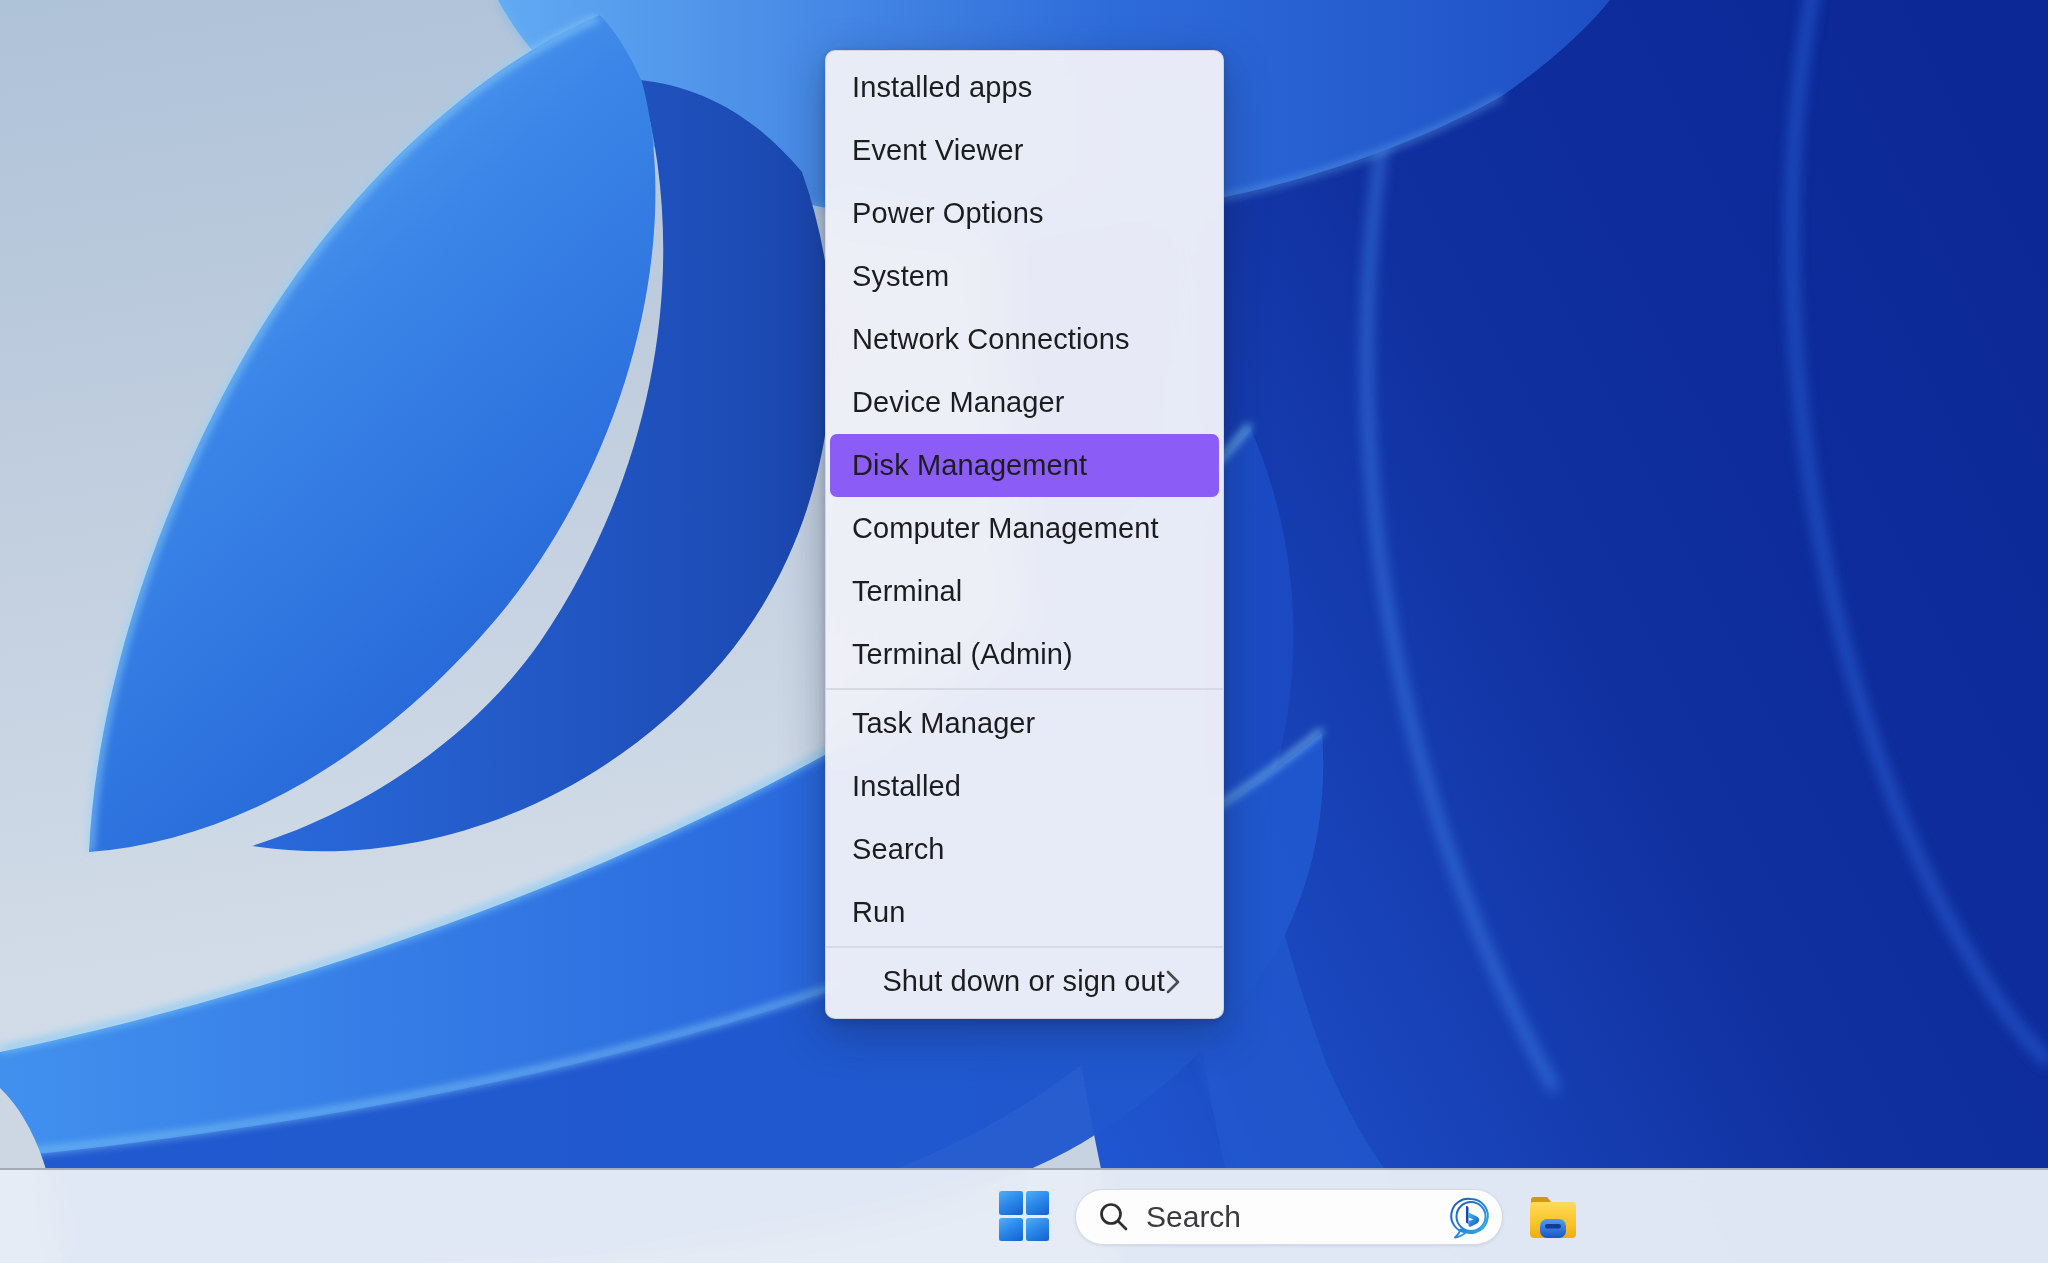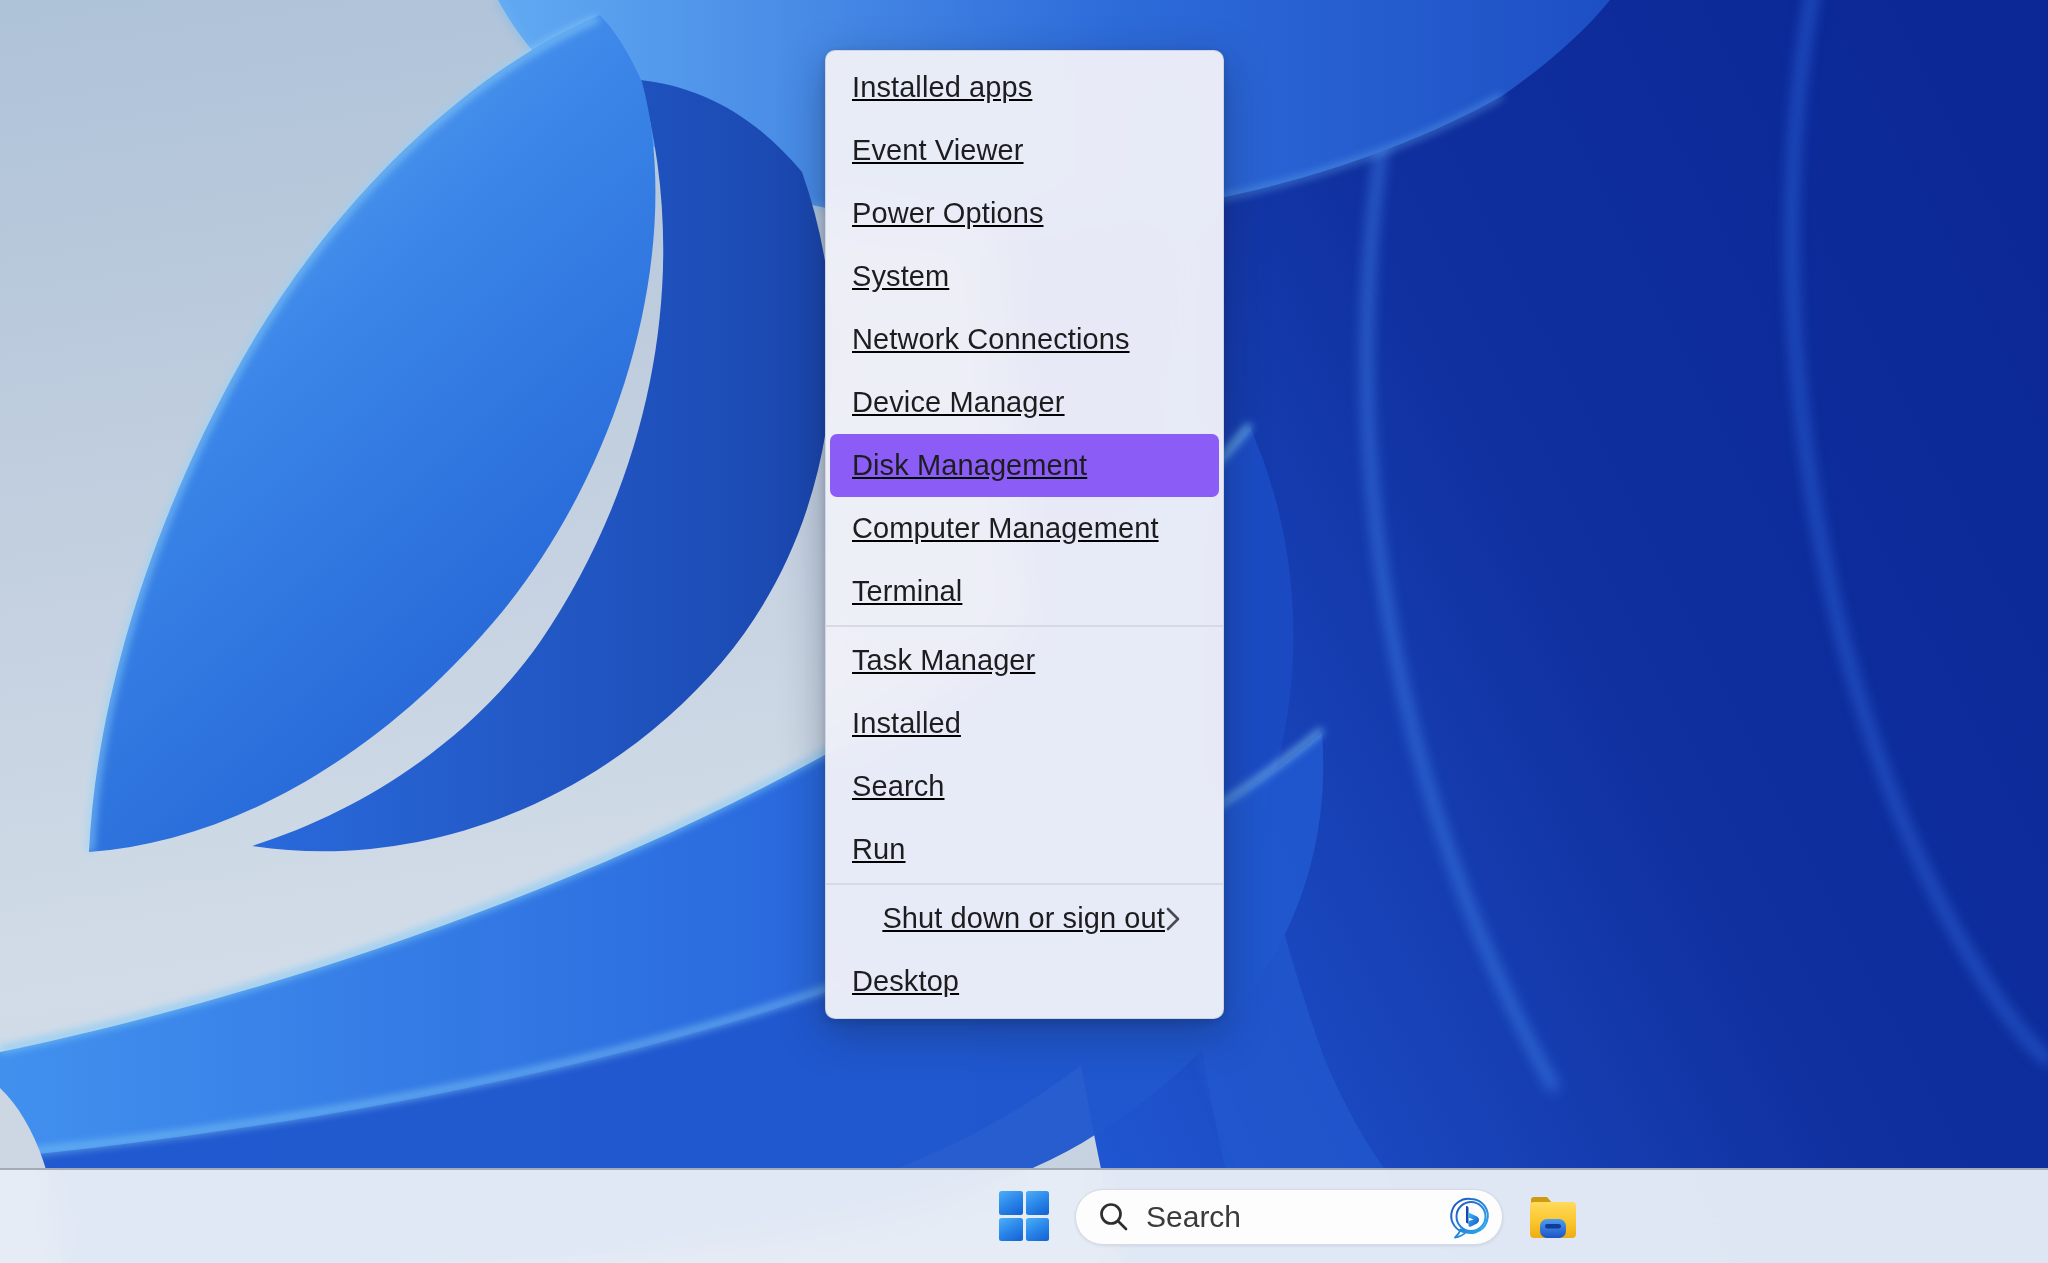--- a/index.html
+++ b/index.html
@@ -14,21 +14,20 @@
   
   .context-menu{
     position:absolute;left:825px;top:50px;width:399px;
     background:rgba(238,240,247,0.97);
     border:1px solid rgba(90,100,120,0.18);
     border-radius:10px;
     box-shadow:0 14px 44px rgba(15,25,55,0.35),0 3px 10px rgba(15,25,55,0.18);
     padding:5px 0;
     box-sizing:border-box;
     backdrop-filter:blur(24px) saturate(1.3);
-    text-decoration:underline;
   }
   .mi{
     height:63px;margin:0 4px;border-radius:7px;
     display:flex;align-items:center;
     padding:0 24px 0 22px;box-sizing:border-box;
     font-size:29px;color:#1d1d20;letter-spacing:0.1px;
     cursor:default;user-select:none;white-space:nowrap;
   }
   .mi.highlighted{background:#8b5cf6;}
   .mi.has-sub{justify-content:flex-end;}
@@ -136,33 +135,33 @@
   <div class="context-menu" role="menu">
     <div class="mi">Installed apps</div>
     <div class="mi">Event Viewer</div>
     <div class="mi">Power Options</div>
     <div class="mi">System</div>
     <div class="mi">Network Connections</div>
     <div class="mi">Device Manager</div>
     <div class="mi highlighted">Disk Management</div>
     <div class="mi">Computer Management</div>
     <div class="mi">Terminal</div>
+    <div class="mi">Terminal (Admin)</div>
     <div class="menu-sep"></div>
     <div class="mi">Task Manager</div>
     <div class="mi">Installed</div>
     <div class="mi">Search</div>
     <div class="mi">Run</div>
     <div class="menu-sep"></div>
     <div class="mi has-sub">
       <span>Shut down or sign out</span>
       <svg class="chevron-right" viewBox="0 0 16 26">
         <polyline points="3,3 13,13 3,23" fill="none" stroke="#4a4a50" stroke-width="2.6" stroke-linecap="round" stroke-linejoin="round"></polyline>
       </svg>
     </div>
-    <div class="mi">Desktop</div>
   </div>
 
   <div class="taskbar">
 
     <button class="start-button" title="">
       <span></span>
       <span></span>
       <span></span>
       <span></span>
     </button>

